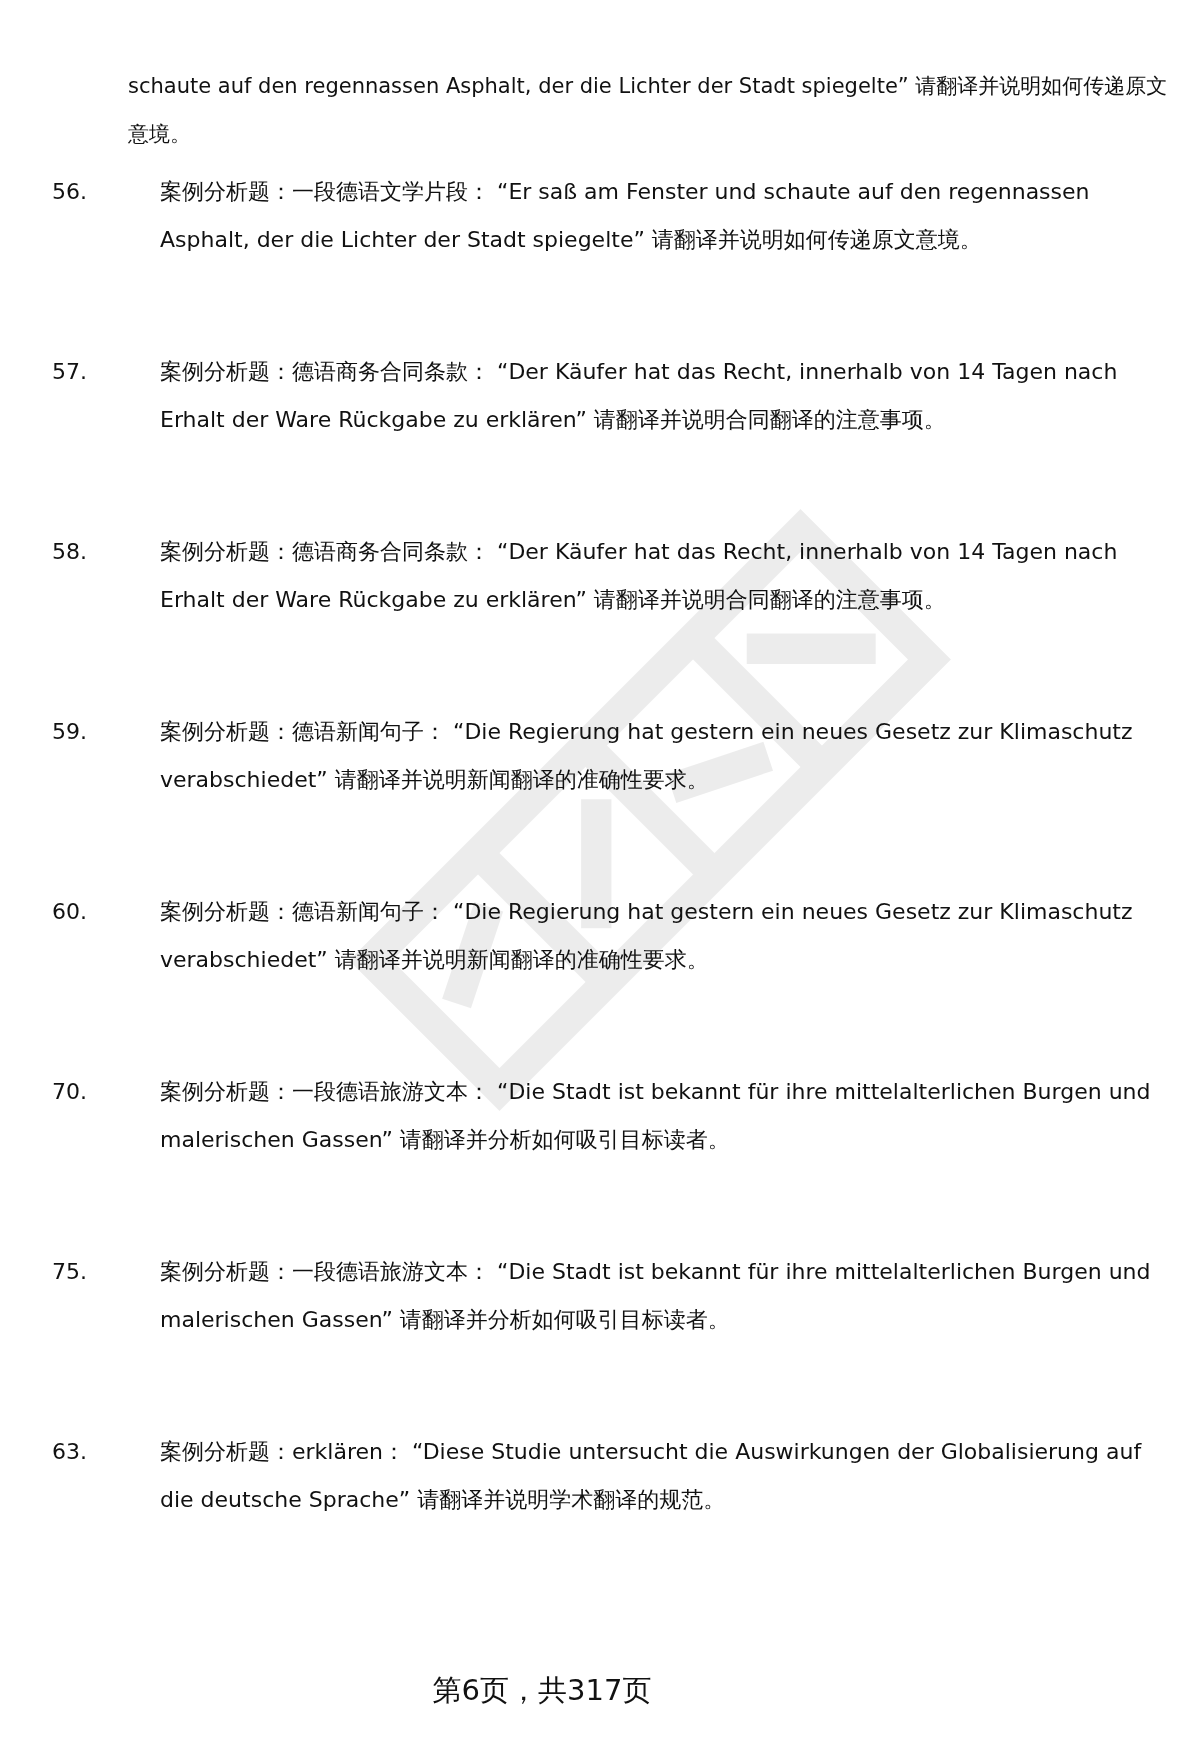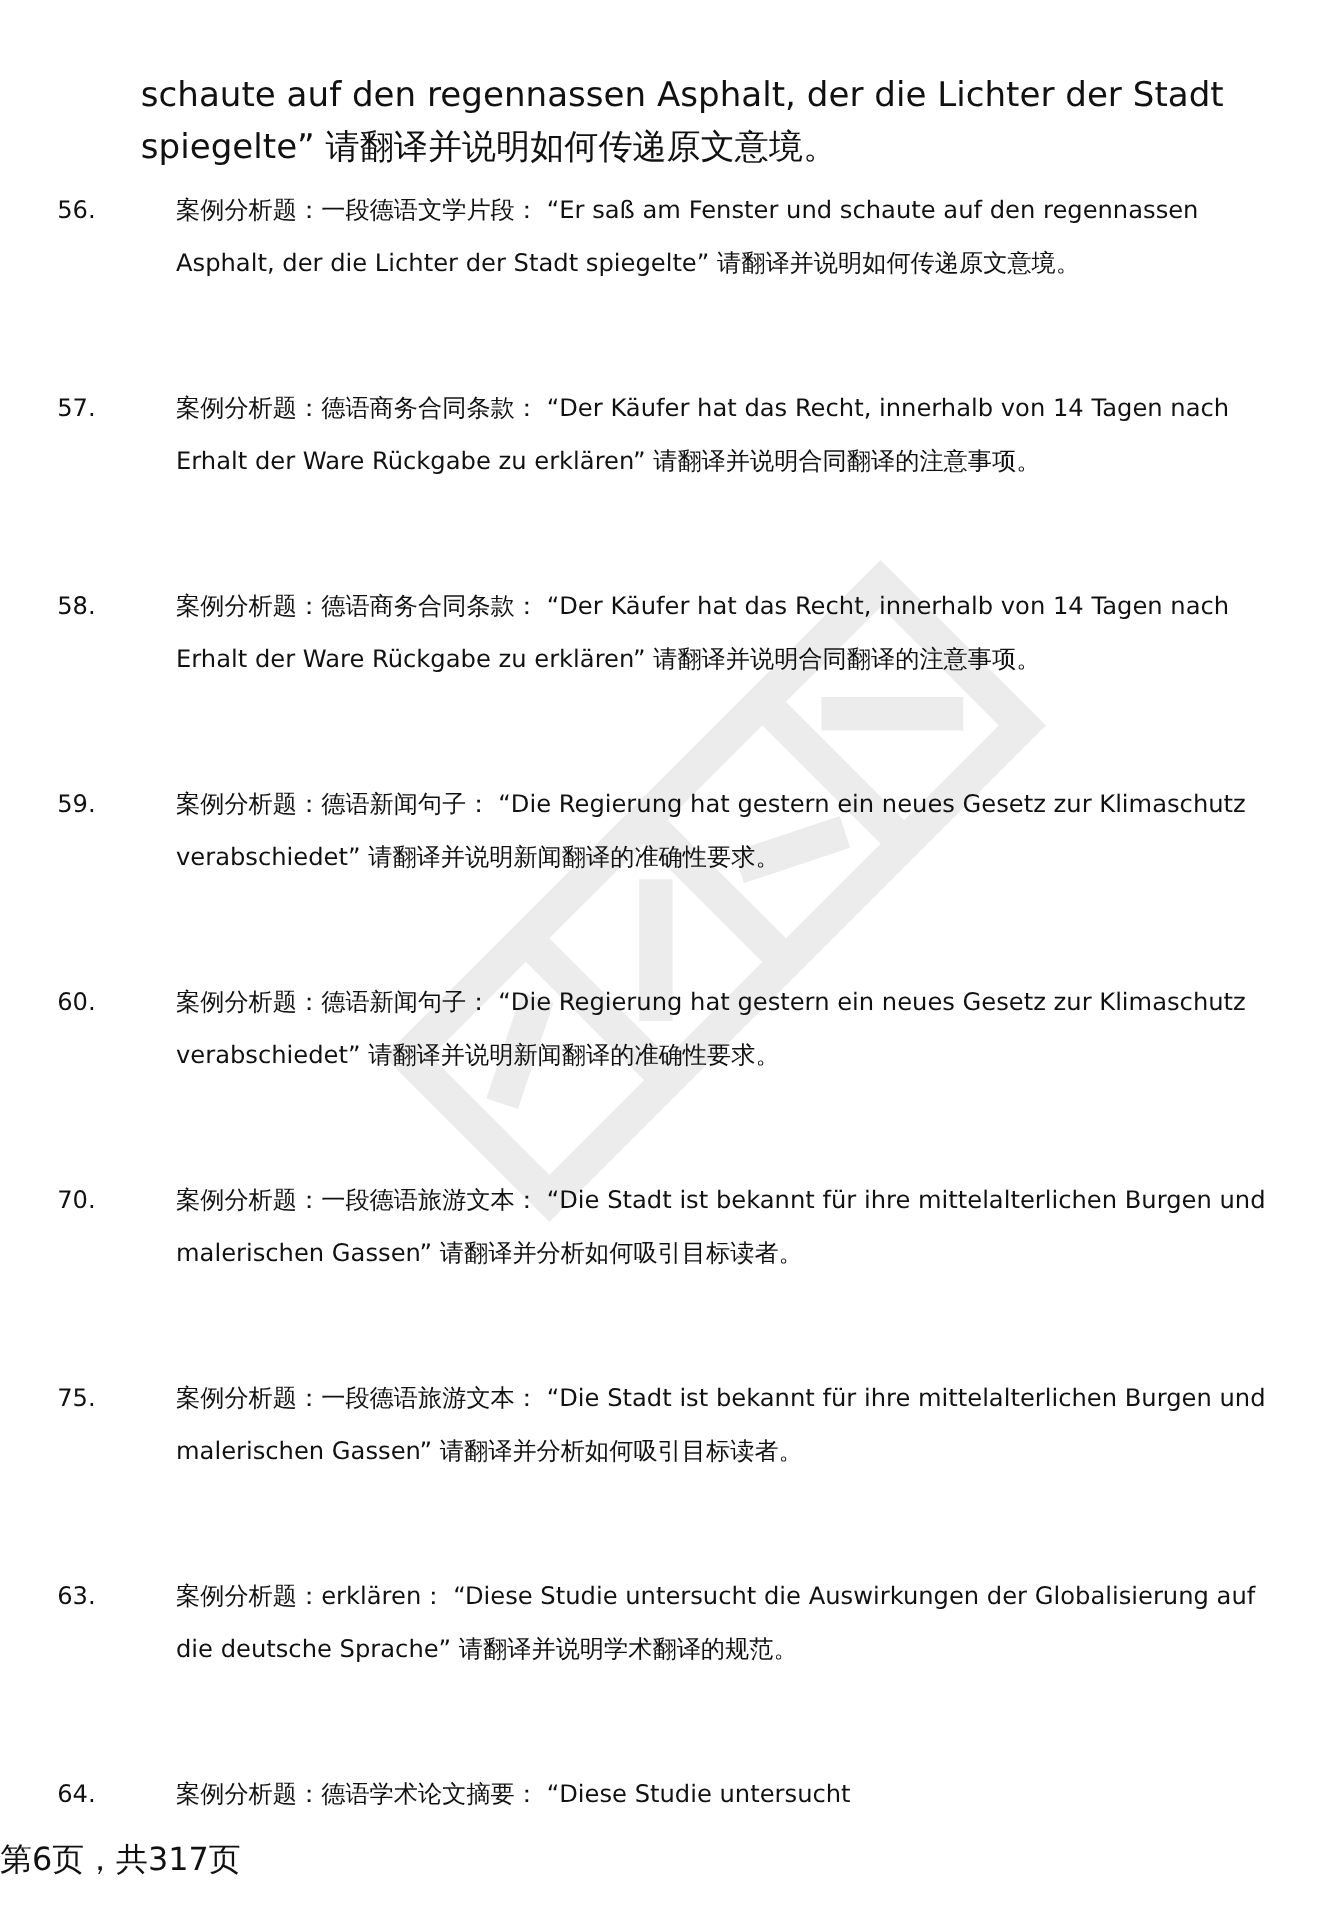--- a/index.html
+++ b/index.html
@@ -33,21 +33,21 @@
     }
     .watermark svg {
       width: 100%;
       height: 100%;
     }
     .cont {
       position: absolute;
       left: 128px;
       top: 62px;
       width: 1040px;
-      font-size: 31px;
+      font-size: 21px;
       line-height: 48px;
     }
     .q {
       position: absolute;
       left: 52px;
       width: 1100px;
       font-size: 22px;
       line-height: 48px;
     }
     .q .num {
@@ -59,21 +59,21 @@
     .q .text {
       margin-left: 108px;
       width: 1020px;
       display: block;
     }
     .footer {
       position: absolute;
       top: 1670px;
       left: 0;
       width: 1084px;
-      text-align: left;
+      text-align: center;
       font-size: 29px;
       line-height: 40px;
     }
   </style>
 </head>
 <body>
 
 <div class="page">
 
   <div class="watermark">
@@ -123,19 +123,15 @@
   <div class="q" style="top:1248px">
     <span class="num">75.</span>
     <span class="text">案例分析题：一段德语旅游文本： “Die Stadt ist bekannt für ihre mittelalterlichen Burgen und malerischen Gassen” 请翻译并分析如何吸引目标读者。</span>
   </div>
 
   <div class="q" style="top:1428px">
     <span class="num">63.</span>
     <span class="text">案例分析题：erklären： “Diese Studie untersucht die Auswirkungen der Globalisierung auf die deutsche Sprache” 请翻译并说明学术翻译的规范。</span>
   </div>
 
-  <div class="q" style="top:1608px">
-    <span class="num">64.</span>
-    <span class="text">案例分析题：德语学术论文摘要： “Diese Studie untersucht</span>
-  </div>
 
   <div class="footer">第6页，共317页</div>
 </div>
 
 </body></html>

